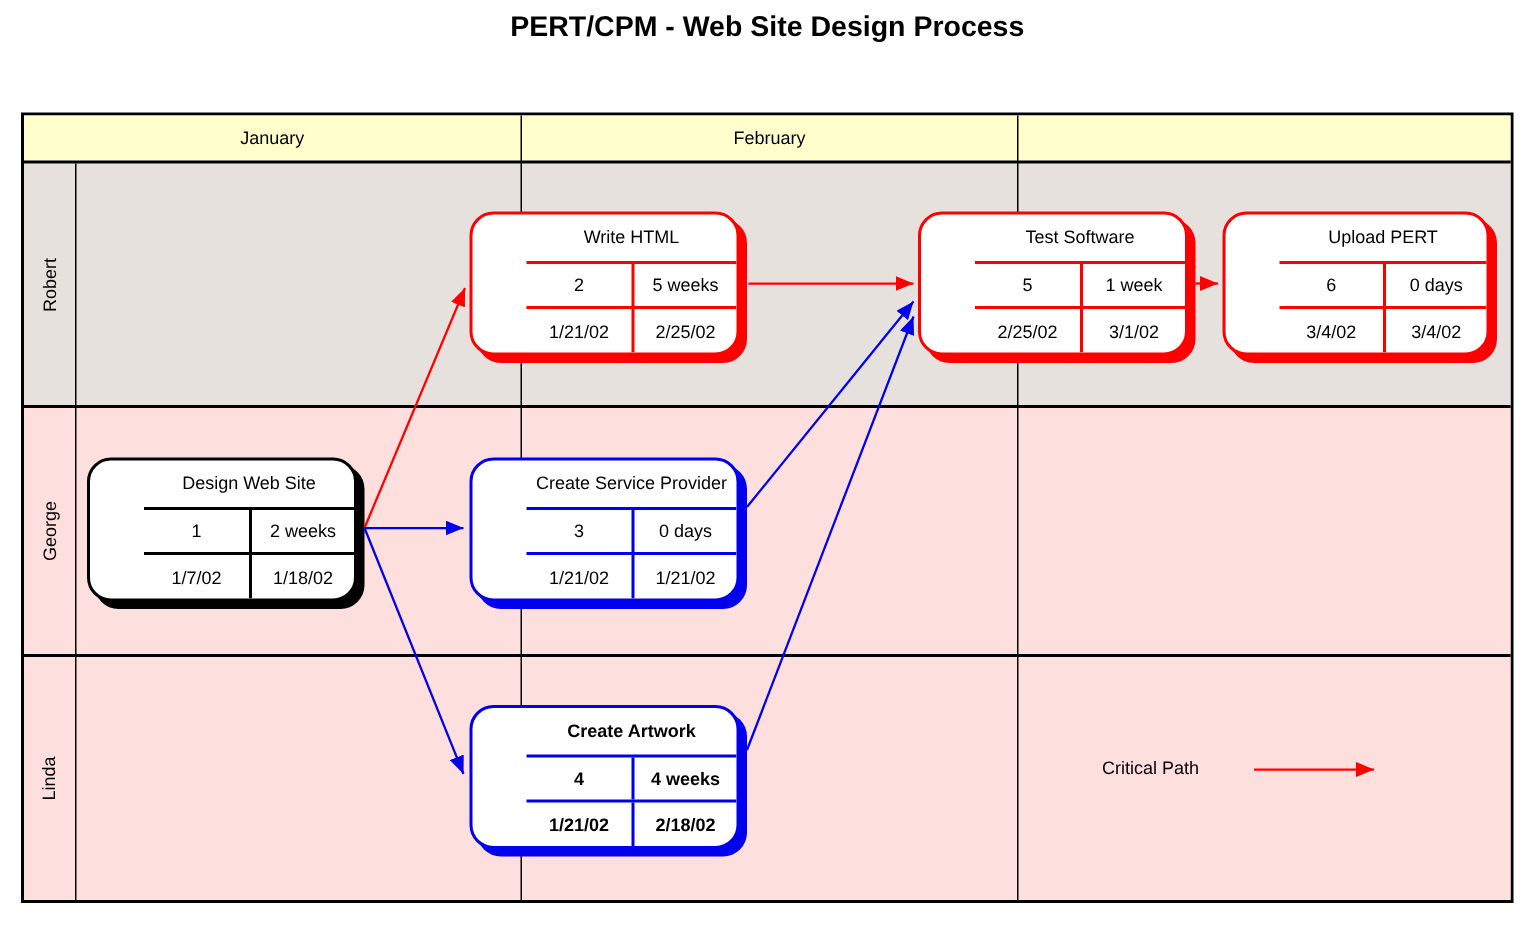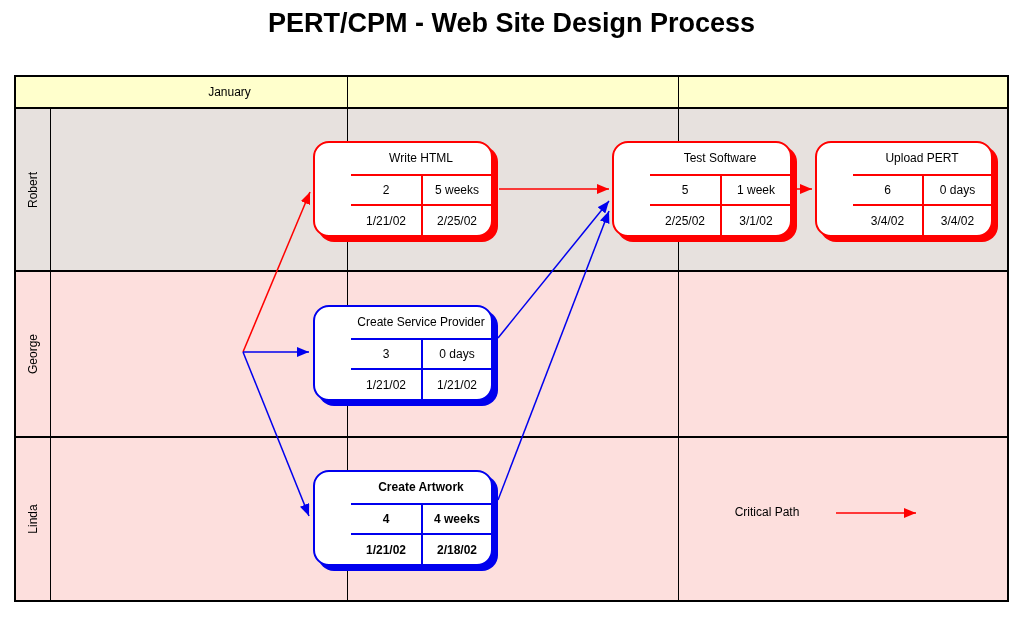--- a/index.html
+++ b/index.html
@@ -1,28 +1,28 @@
 <!DOCTYPE html>
 <html><head>
 <meta charset="utf-8">
 <style>
   * { margin:0; padding:0; box-sizing:border-box; }
   html,body { width:1023px; height:619px; background:#ffffff; overflow:hidden;
               font-family:"Liberation Sans", sans-serif; color:#000; }
   .page-title { position:absolute; left:0; top:8px; width:1023px; text-align:center;
-                font-size:27px; font-weight:bold; }
+                font-size:19px; font-weight:bold; }
   
   .chart { position:absolute; left:14px; top:75px; width:995px; height:527px;
            border:2px solid #000; }
   .band { position:absolute; left:0; width:991px; z-index:0; }
   .hline { position:absolute; left:0; width:991px; height:2px; background:#000; z-index:2; }
   .vline { position:absolute; top:0; width:1px; height:523px; background:#000; z-index:2; }
   .vline.short { top:32px; height:491px; }
   .month { position:absolute; top:0; height:30px; z-index:1; display:flex;
-           align-items:center; justify-content:center; font-size:12px;margin-left:48px; }
+           align-items:center; justify-content:center; font-size:12px; }
   .rowlabel { position:absolute; left:0; width:34px; z-index:1; display:flex;
               align-items:center; justify-content:center; }
   .rowlabel span { transform:rotate(-90deg); white-space:nowrap; font-size:12px; }
   
   .node { position:absolute; width:180px; height:96px; background:#fff; z-index:3;
           border:2px solid var(--c); border-radius:16px;
           box-shadow:5px 5px 0 var(--c);
           display:grid; grid-template-rows:1fr 1fr 1fr; overflow:hidden;
           font-size:12px; text-align:center;padding-left:36px; }
   .node .ttl { display:flex; align-items:center; justify-content:center; }
@@ -53,31 +53,45 @@
   <div class="hline" style="top:30px;"></div>
   <div class="hline" style="top:193px;"></div>
   <div class="hline" style="top:359px;"></div>
   <div class="vline" style="left:331px;"></div>
   <div class="vline" style="left:662px;"></div>
   <div class="vline short" style="left:34px;"></div>
 
   <div class="month" style="left:0; width:331px;">
       <span>January</span>
     </div>
+  <div class="month" style="left:332px; width:330px;">
+      <span>February</span>
+    </div>
 
   <div class="rowlabel" style="top:32px; height:161px;">
       <span>Robert</span>
     </div>
   <div class="rowlabel" style="top:195px; height:164px;">
       <span>George</span>
     </div>
   <div class="rowlabel" style="top:361px; height:162px;">
       <span>Linda</span>
     </div>
 
+  <div class="node black" style="left:42px; top:228px;">
+    <div class="ttl">Design Web Site</div>
+    <div class="nrow">
+        <div>1</div>
+        <div class="c2">2 weeks</div>
+      </div>
+    <div class="nrow">
+        <div>1/7/02</div>
+        <div class="c2">1/18/02</div>
+      </div>
+  </div>
 
   <div class="node red" style="left:297px; top:64px;">
     <div class="ttl">Write HTML</div>
     <div class="nrow">
         <div>2</div>
         <div class="c2">5 weeks</div>
       </div>
     <div class="nrow">
         <div>1/21/02</div>
         <div class="c2">2/25/02</div>

